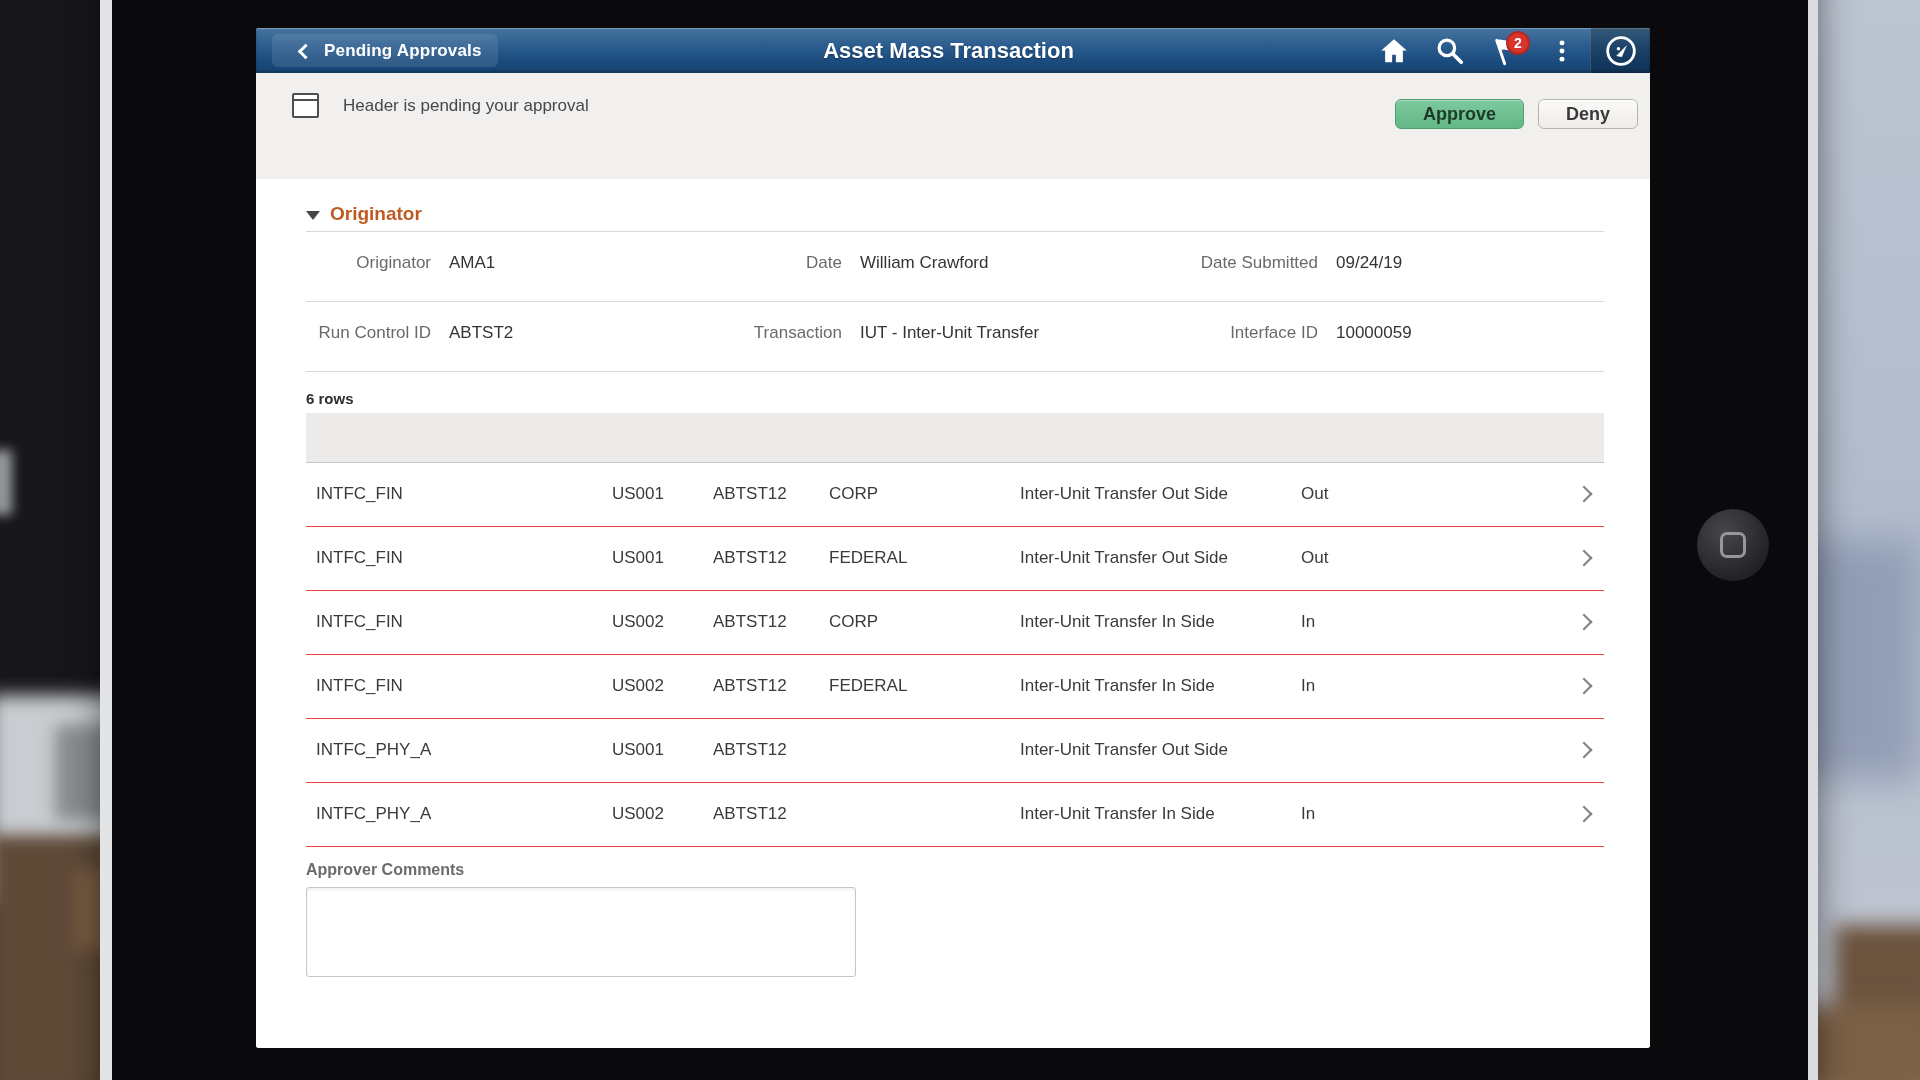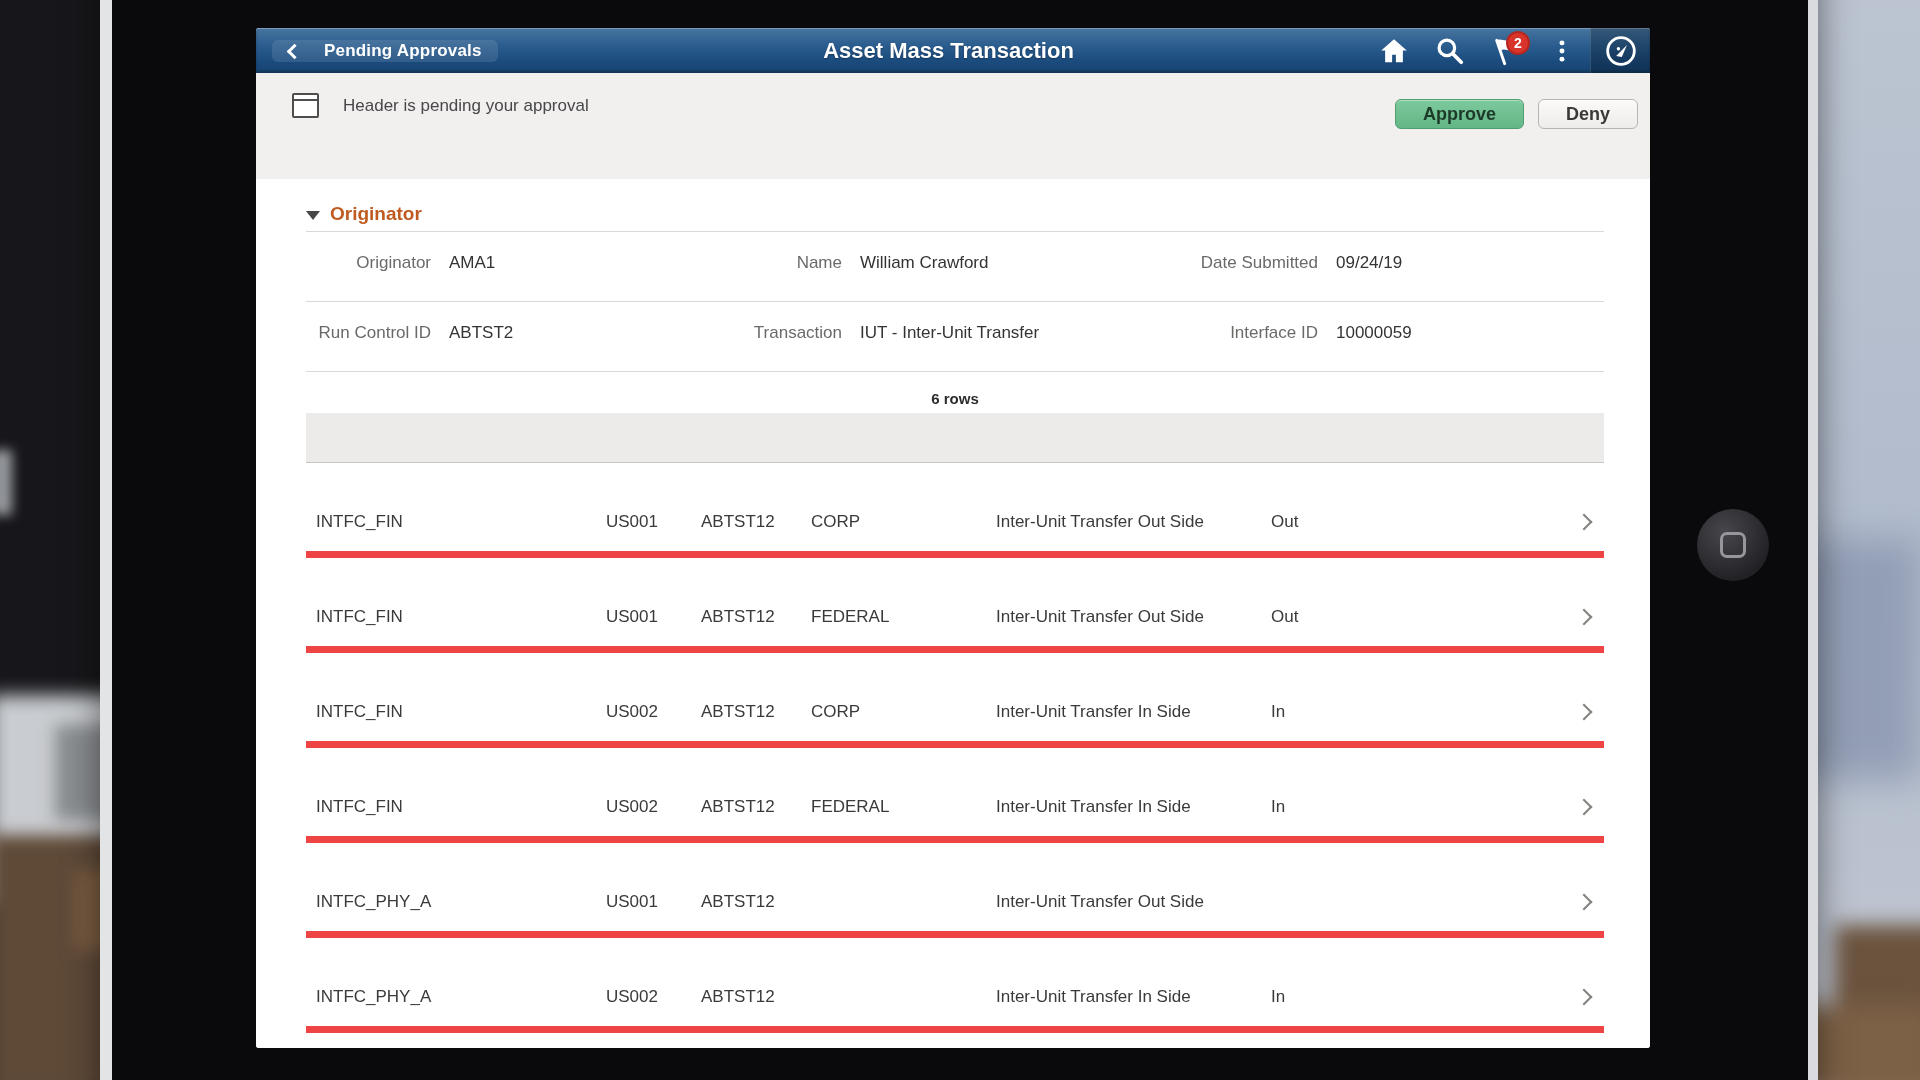--- a/index.html
+++ b/index.html
@@ -29,21 +29,21 @@
                      border:3px solid #96969d; border-radius:7px; }
 
   
   .screen { position:absolute; left:256px; top:28px; width:1394px; height:1020px;
             background:#ffffff; border-radius:3px; overflow:hidden; display:flex; flex-direction:column; }
 
   
   .appbar { height:45px; flex:0 0 45px; display:flex; align-items:center; position:relative;
             background:linear-gradient(180deg,#47759f 0%,#2a5c8e 40%,#1a4a7c 78%,#174472 100%);
             box-shadow:inset 0 1px 0 rgba(255,255,255,.28), inset 0 -2px 3px rgba(0,0,0,.25); }
-  .back-btn { display:flex; align-items:center; gap:24px; margin-left:16px; height:22px; padding:0 16px 0 17px;
+  .back-btn { display:flex; align-items:center; gap:13px; margin-left:16px; height:33px; padding:0 16px 0 28px;
               background:rgba(255,255,255,.10); border-radius:6px; cursor:pointer; }
   .back-chevron { width:11px; height:11px; border-left:3px solid #fff; border-bottom:3px solid #fff;
                   transform:rotate(45deg); margin-top:1px; }
   .back-label { color:#fff; font-size:17px; font-weight:bold; letter-spacing:.2px; }
   .appbar-title { position:absolute; left:0; right:9px; text-align:center; color:#fff; font-size:22px;
                   font-weight:bold; text-shadow:0 1px 2px rgba(0,0,0,.35); pointer-events:none; }
   .appbar-icons { margin-left:auto; display:flex; align-items:center; height:100%; }
   .icon-btn { display:flex; align-items:center; justify-content:center; width:56px; height:100%; cursor:pointer; position:relative; }
   .navbar-seg { background:rgba(0,0,0,.24); border-left:1px solid rgba(255,255,255,.14); width:60px; }
   .badge { position:absolute; top:3px; right:4px; min-width:24px; height:24px; border-radius:12px;
@@ -70,25 +70,25 @@
   .tri-down { width:0; height:0; border-left:7px solid transparent; border-right:7px solid transparent;
               border-top:9px solid #474645; margin-top:2px; }
   .section-title { font-size:19px; font-weight:bold; color:#bf5b21; }
   .rule { height:1px; background:#dbd9d7; margin-top:6px; }
 
   .fields { display:grid; grid-template-columns:125px 260px 115px 320px 120px 1fr; column-gap:18px;
             margin-top:20px; margin-bottom:26px; align-items:start; }
   .flabel { font-size:17px; color:#6b6a68; text-align:right; line-height:1.35; }
   .fvalue { font-size:17px; color:#353433; line-height:1.35; }
 
-  .rows-count { text-align:center; font-size:15px; font-weight:bold; color:#2e2d2c; margin-top:18px; }
+  .rows-count { text-align:left; font-size:15px; font-weight:bold; color:#2e2d2c; margin-top:18px; }
   .grid-table { margin-top:6px; border:0; }
   .grid-head { height:50px; background:#edebe9; border-bottom:1px solid #c8c6c4; }
-  .grid-row { display:grid; grid-template-columns:290px 85px 100px 175px 265px 1fr 40px; column-gap:10px;
-              height:64px; align-items:center; background:#fff; border-bottom:7px solid #ef4444; cursor:pointer;margin-top:31px; }
+  .grid-row { display:grid; grid-template-columns:290px 85px 100px 175px 265px 1fr 40px; column-gap:16px;
+              height:64px; align-items:center; background:#fff; border-bottom:1px solid #ef4444; cursor:pointer; }
   .cell { font-size:17px; color:#3b3a39; white-space:nowrap; overflow:hidden; }
   .cell.c1 { padding-left:10px; }
   .row-chevron { width:12px; height:12px; border-top:2.5px solid #85837f; border-right:2.5px solid #85837f;
                  transform:rotate(45deg); justify-self:end; margin-right:14px; }
 
   .comments-label { margin-top:14px; font-size:16px; font-weight:bold; color:#6c6b69; }
   .comments-box { margin-top:8px; width:550px; height:90px; border:1px solid #c9c7c5; border-radius:3px;
                   background:#fff; box-shadow:inset 0 2px 3px rgba(0,0,0,.06); resize:none;
                   font-family:"Liberation Sans", sans-serif; font-size:16px; padding:8px; color:#333; }
 </style>
@@ -171,21 +171,21 @@
 
     
     <div class="section-hd">
       <span class="tri-down"></span>
       <span class="section-title">Originator</span>
     </div>
     <div class="rule"></div>
     <div class="fields">
       <span class="flabel">Originator</span>
       <span class="fvalue">AMA1</span>
-      <span class="flabel">Name</span>
+      <span class="flabel">Date</span>
       <span class="fvalue">William Crawford</span>
       <span class="flabel">Date Submitted</span>
       <span class="fvalue">09/24/19</span>
     </div>
 
     
     <div class="rule"></div>
     <div class="fields">
       <span class="flabel">Run Control ID</span>
       <span class="fvalue">ABTST2</span>

